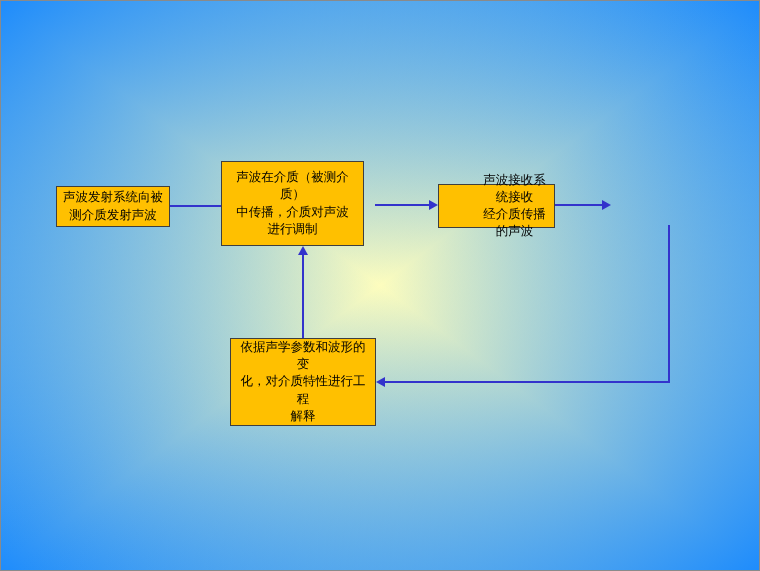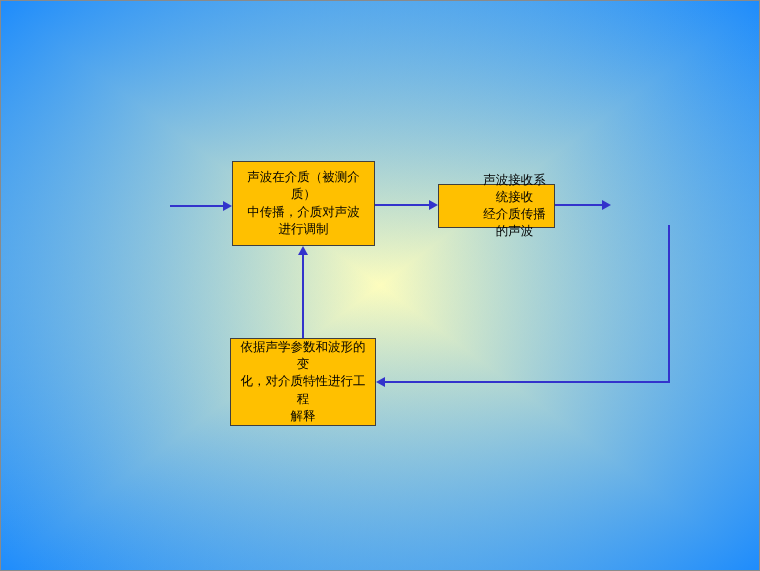--- a/index.html
+++ b/index.html
@@ -39,21 +39,21 @@
     text-align: center;
     color: #000000;
     font-size: 12.5px;
     line-height: 1.38;
     padding: 2px 4px;
   }
   .box span {
     white-space: pre-line;
   }
   .box-transmit  { left: 55px;  top: 185px; width: 114px; height: 41px; }
-  .box-medium    { left: 231px; top: 160px; width: 143px; height: 85px; }
+  .box-medium    { left: 220px; top: 160px; width: 143px; height: 85px; }
   .box-receive   { left: 437px; top: 183px; width: 117px; height: 44px; padding-left: 40px; }
   .box-record    { left: 610px; top: 187px; width: 117px; height: 37px; }
   .box-interpret { left: 229px; top: 337px; width: 146px; height: 88px; }
 </style>
 </head>
 <body>
 
 <div class="slide">
 
   <svg class="arrows" viewBox="0 0 758 569" xmlns="http://www.w3.org/2000/svg">
@@ -77,20 +77,24 @@
       <path d="M668,224 L668,381 L383,381" stroke="#3333cc" stroke-width="2" fill="none"></path>
       <polygon points="375,381 384,376 384,386" fill="#3333cc"></polygon>
     </g>
 
     <g>
       <path d="M302,337 L302,253" stroke="#3333cc" stroke-width="2" fill="none"></path>
       <polygon points="302,245 297,254 307,254" fill="#3333cc"></polygon>
     </g>
   </svg>
 
+  <div class="box box-transmit">
+    <span>声波发射系统向被
+测介质发射声波</span>
+  </div>
 
   <div class="box box-medium">
     <span>声波在介质（被测介质）
 中传播，介质对声波
 进行调制</span>
   </div>
 
   <div class="box box-receive">
     <span>声波接收系统接收
 经介质传播的声波</span>

